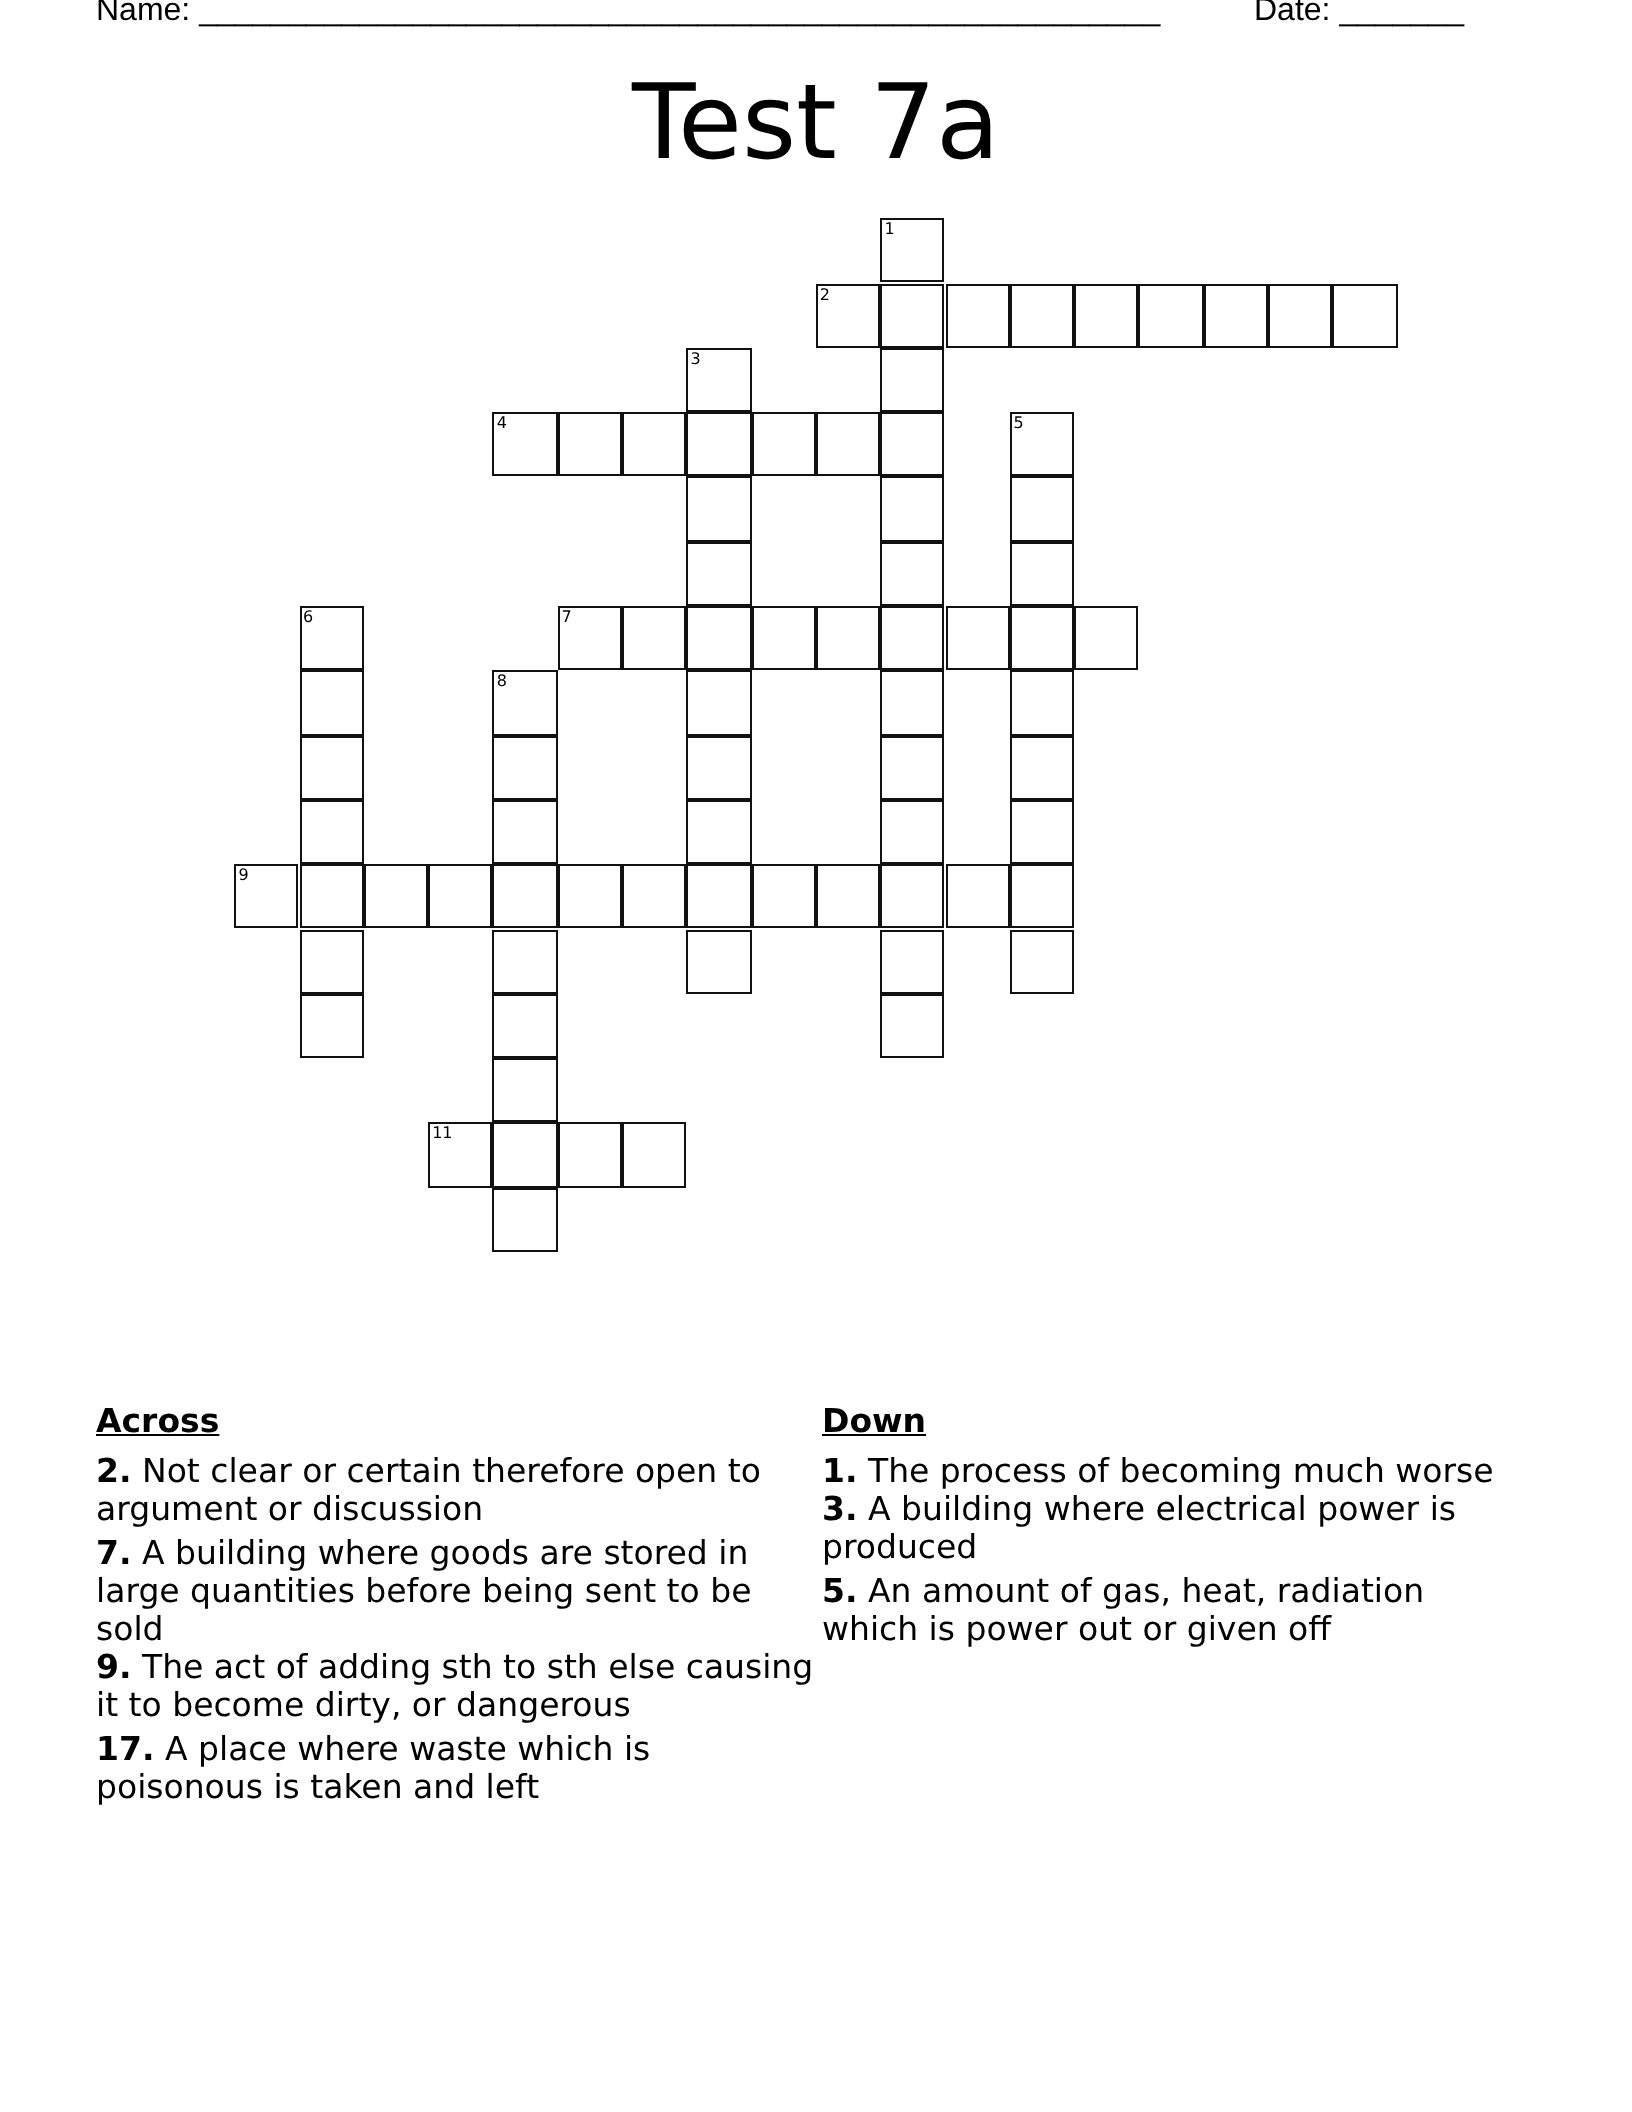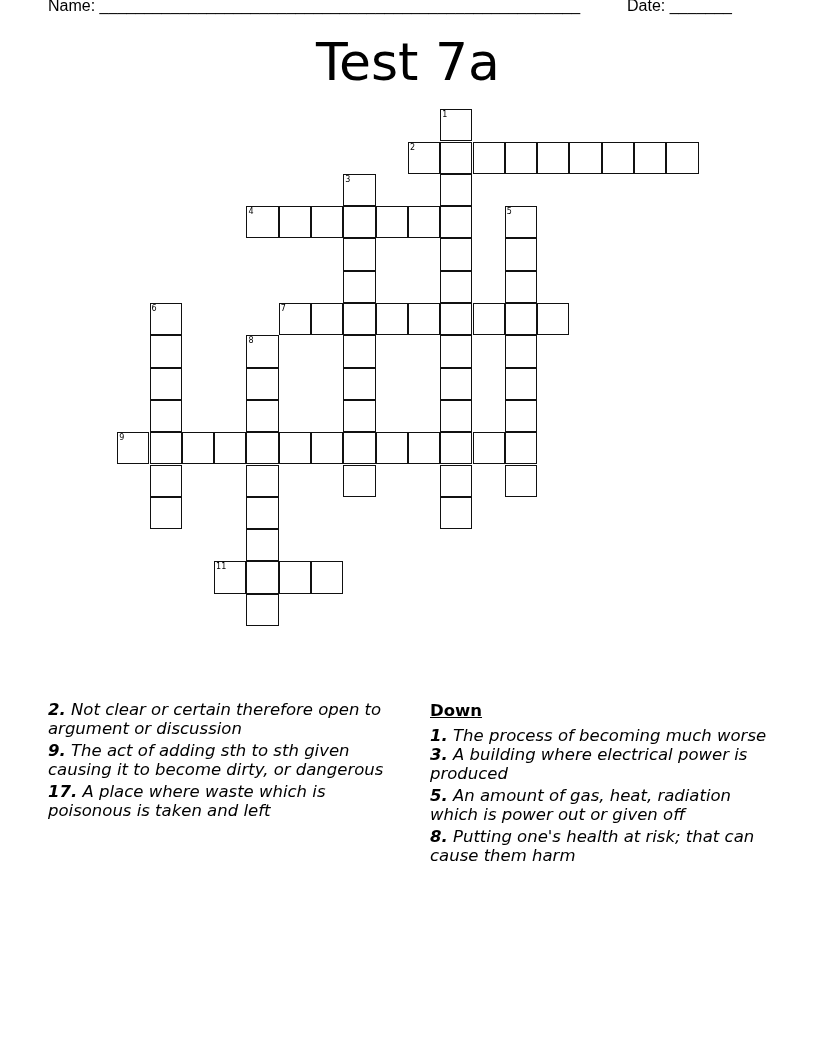--- a/index.html
+++ b/index.html
@@ -29,26 +29,26 @@
     }
     .cell .num {
       position: absolute; top: 0px; left: 1px;
       font-family: "DejaVu Sans", sans-serif; font-size: 8px; line-height: 10px;
     }
     .clues {
       position: absolute; top: 700px;
       font-family: "DejaVu Sans", sans-serif; font-size: 16.5px; line-height: 19px;
     }
     .clues.across { left: 48px; width: 360px; }
-    .clues.down { left: 430px; width: 340px; }
+    .clues.down { left: 411px; width: 340px; }
     .clues h2 {
       margin: 0 0 4px 0; font-size: 16.5px; font-weight: bold;
       text-decoration: underline; line-height: 22px;
     }
-    .clue { margin: 0 0 3px 0; font-style: italic; }
+    .clue { margin: 0 0 3px 0; }
     .clue b { font-weight: bold; }
   </style>
 </head>
 <body>
 
 <div class="header-line"><span>Name: </span><span>______________________________________________________</span></div>
 <div class="date-line"><span>Date: </span><span>_______</span></div>
 
 <div class="title">Test 7a</div>
 
@@ -147,24 +147,25 @@
     <div class="cell" style="left: 407.9px; top: 432.2px;"></div>
     <div class="cell" style="left: 472.5px; top: 432.2px;"></div>
     <div class="cell" style="left: 214.1px; top: 561.4px;">
       <span class="num">11</span>
     </div>
     <div class="cell" style="left: 278.7px; top: 561.4px;"></div>
     <div class="cell" style="left: 311px; top: 561.4px;"></div>
   </div>
 
 <div class="clues across">
+  <h2>Across</h2>
   <div class="clue"><b>2.</b><span> Not clear or certain therefore open to argument or discussion</span></div>
-  <div class="clue"><b>9.</b><span> The act of adding sth to sth given causing it to become dirty, or dangerous</span></div>
+  <div class="clue" style="margin-bottom:0"><b>7.</b><span> A building where goods are stored in large quantities before being sent to be sold</span></div>
+  <div class="clue"><b>9.</b><span> The act of adding sth to sth else causing it to become dirty, or dangerous</span></div>
   <div class="clue"><b>17.</b><span> A place where waste which is poisonous is taken and left</span></div>
 </div>
 
 <div class="clues down">
   <h2>Down</h2>
   <div class="clue" style="margin-bottom:0"><b>1.</b><span> The process of becoming much worse</span></div>
   <div class="clue"><b>3.</b><span> A building where electrical power is produced</span></div>
   <div class="clue"><b>5.</b><span> An amount of gas, heat, radiation which is power out or given off</span></div>
-  <div class="clue"><b>8.</b><span> Putting one's health at risk; that can cause them harm</span></div>
 </div>
 
 </body></html>

